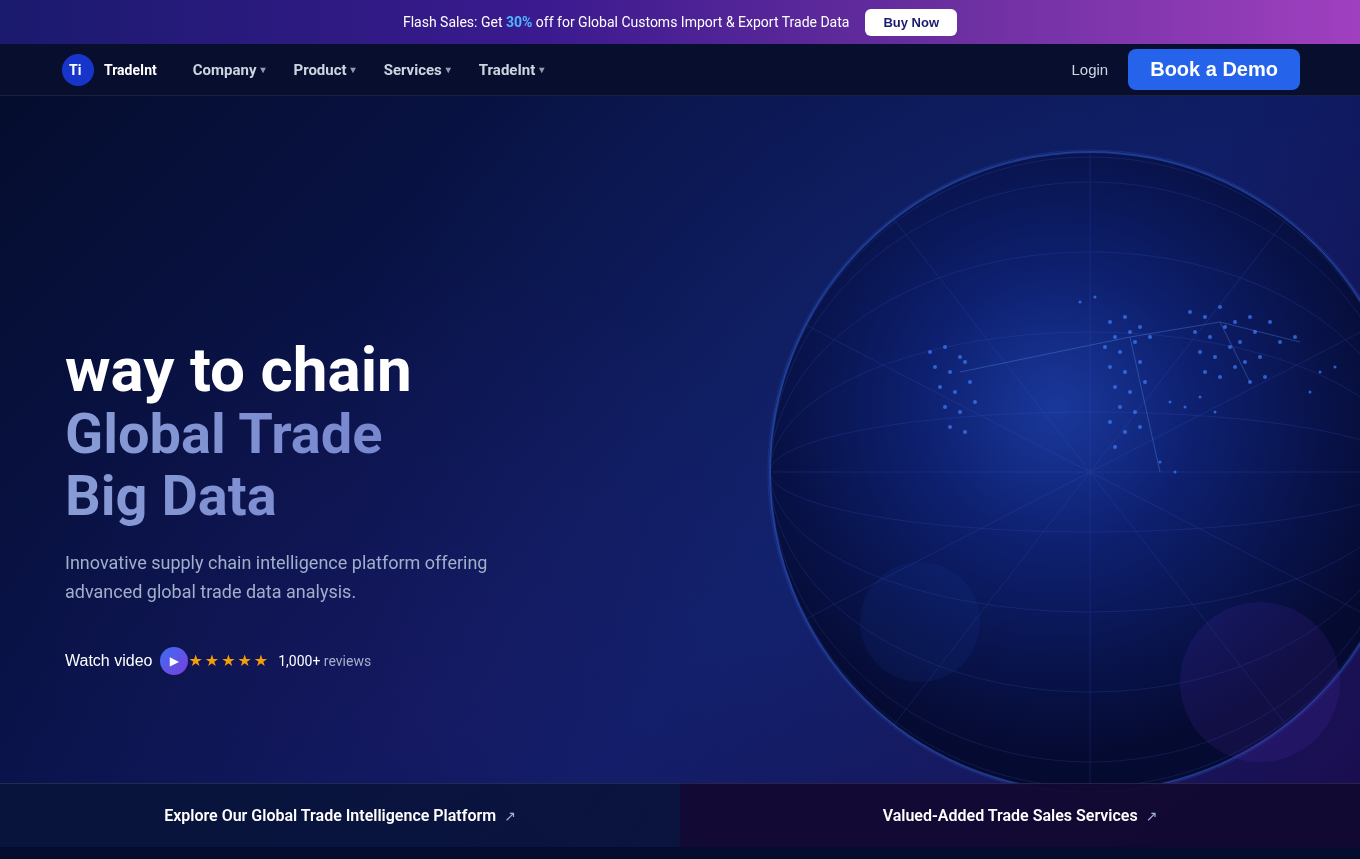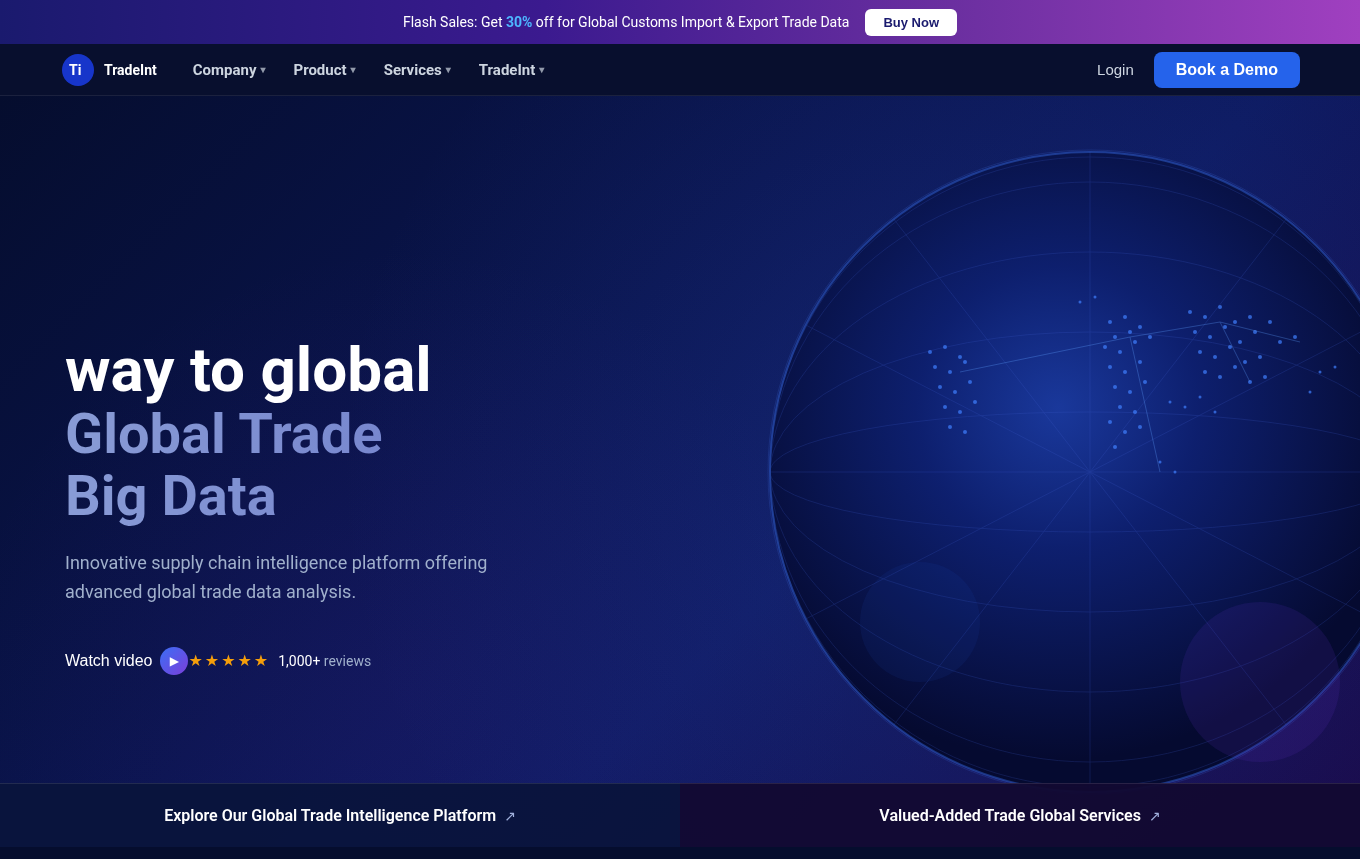--- a/index.html
+++ b/index.html
@@ -117,21 +117,21 @@
       font-size: 15px;
       cursor: pointer;
     }
 
     .demo-btn {
       background: #2563eb;
       color: #fff;
       border: none;
       padding: 9px 22px;
       border-radius: 8px;
-      font-size: 16px;
+      font-size: 20px;
       font-weight: 600;
       cursor: pointer;
     }
 
     
     .hero {
       position: relative;
       min-height: 751px;
       background: linear-gradient(135deg, #050d2e 0%, #0a1550 40%, #0d1a60 60%, #1a0a4a 100%);
       overflow: hidden;
@@ -476,21 +476,21 @@
       <circle cx="350" cy="350" r="322" fill="none" stroke="#4070e0" stroke-width="1" opacity="0.2"></circle>
 
       <circle cx="520" cy="560" r="80" fill="#6030c0" opacity="0.15"></circle>
       <circle cx="180" cy="500" r="60" fill="#2050c0" opacity="0.1"></circle>
     </svg>
   </div>
 
   <div class="hero-content">
     <h1 class="hero-title">
       <br>
-      <span>way to global</span>
+      <span>way to chain</span>
       <span class="animated-text">Global Trade</span>
       <span class="animated-text">Big Data</span>
     </h1>
     <p class="hero-subtitle">Innovative supply chain intelligence platform offering advanced global trade data analysis.</p>
     <div class="hero-actions">
       <button class="watch-video-btn">
         <span>Watch video</span>
         <span class="play-icon">▶</span>
       </button>
       <div class="reviews-section">
@@ -508,17 +508,17 @@
       </div>
     </div>
   </div>
 
   <div class="bottom-bar">
     <div class="bottom-bar-left">
       <span class="bottom-bar-text">Explore Our Global Trade Intelligence Platform</span>
       <span class="arrow-icon">↗</span>
     </div>
     <div class="bottom-bar-right">
-      <span class="bottom-bar-text">Valued-Added Trade Global Services</span>
+      <span class="bottom-bar-text">Valued-Added Trade Sales Services</span>
       <span class="arrow-icon">↗</span>
     </div>
   </div>
 </section>
 
 </body></html>

